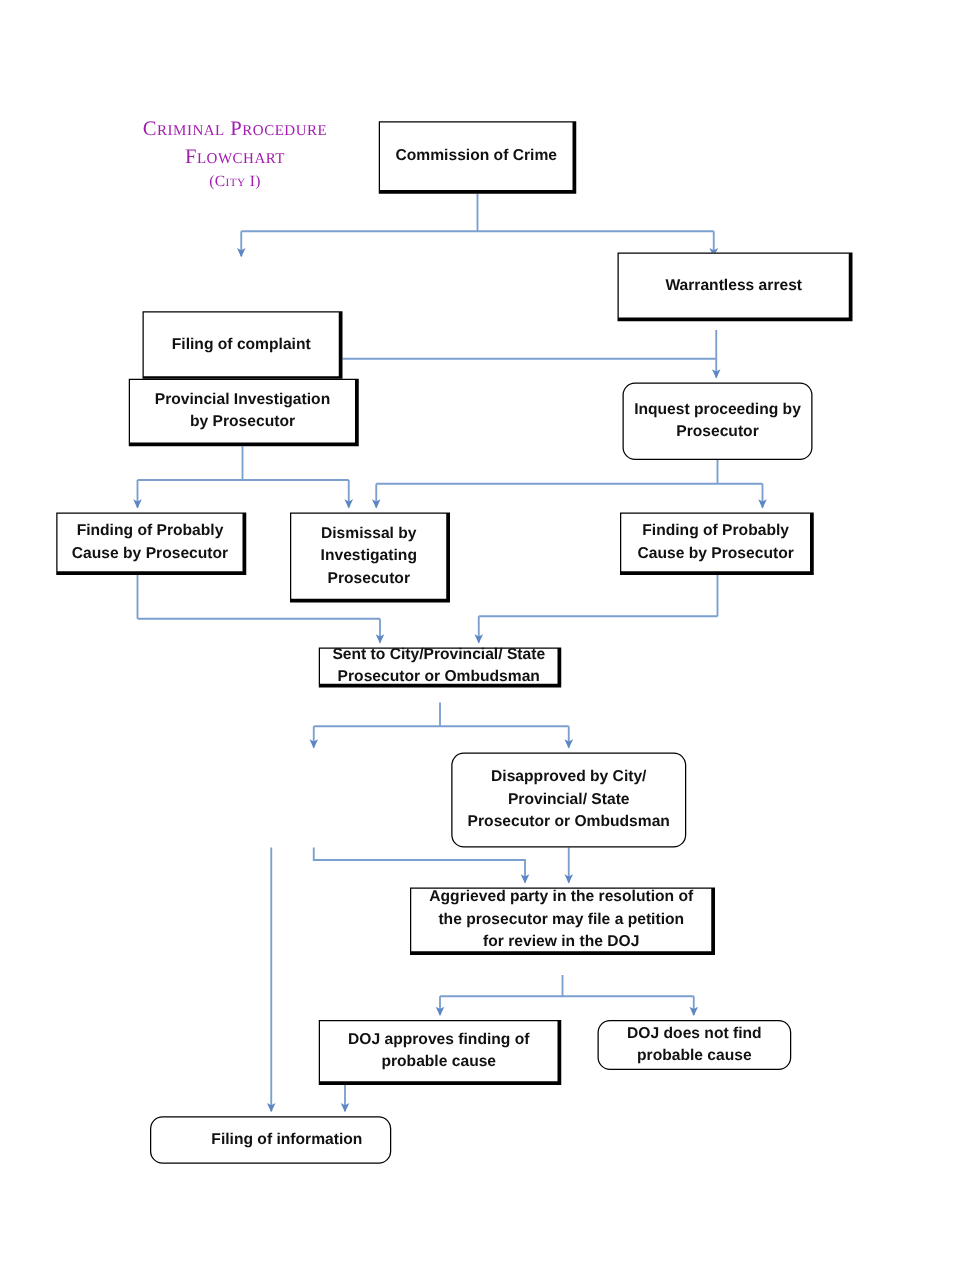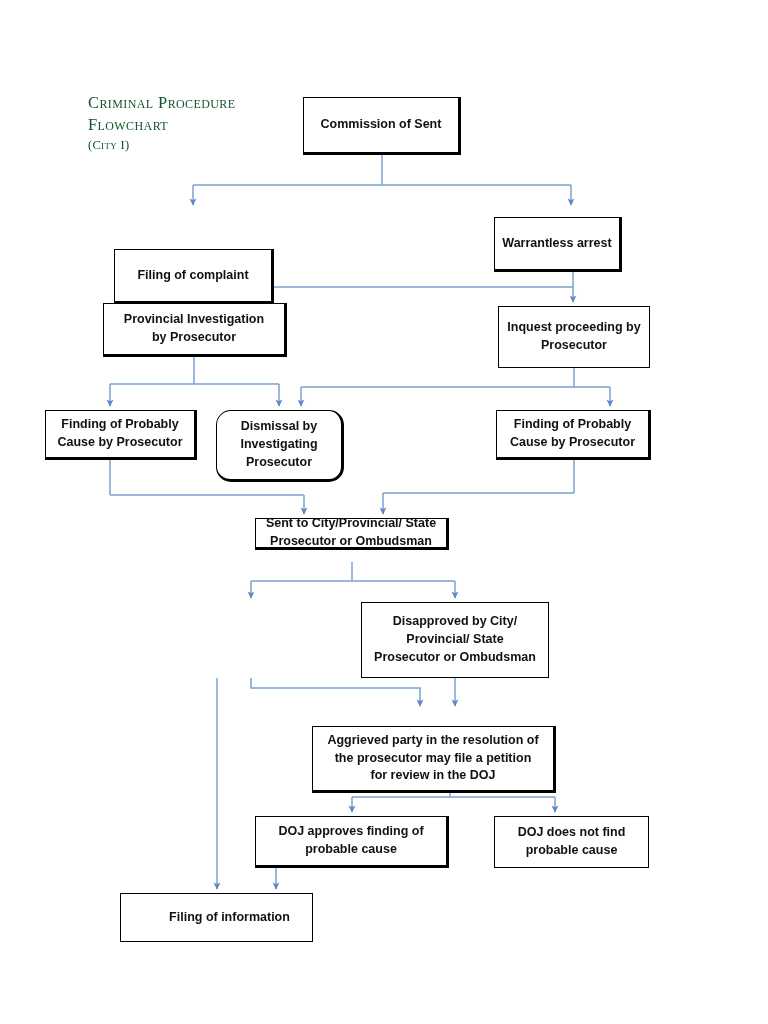--- a/index.html
+++ b/index.html
@@ -44,33 +44,35 @@
     border: 1.6px solid #000000;
     z-index: 3;
   }
   
   .node.shadowed {
     border-right-width: 3px;
     border-bottom-width: 3.4px;
   }
   .node.thin {
     border-width: 1.2px;
+    border-radius: 10px;
   }
   .node .label {
     display: block;
     white-space: pre-line;
   }
   #title-block {
     position: absolute;
     left: 88px;
     top: 92px;
     width: 200px;
     z-index: 4;
-    color: #14532d;
+    color: #a21caf;
     font-family: "Liberation Serif", serif;
+    text-align: center;
   }
   #title-block .t-main {
     display: block;
     font-size: 16.5px;
     line-height: 1.36;
     font-variant: small-caps;
     letter-spacing: 0.4px;
     white-space: pre-line;
   }
   #title-block .t-part {
@@ -144,47 +146,47 @@
     </g>
   </svg>
 
   <div id="title-block">
     <span class="t-main">Criminal Procedure
 Flowchart</span>
     <span class="t-part">(City I)</span>
   </div>
 
   <div class="node shadowed" style="left:303px; top:97px; width:158px; height:58px;">
-    <span class="label">Commission of Sent</span>
+    <span class="label">Commission of Crime</span>
   </div>
 
   <div class="node shadowed" style="left:114px; top:209px; width:160px; height:55px;margin-top:40px;">
     <span class="label">Filing of complaint</span>
   </div>
 
-  <div class="node shadowed" style="left:494px; top:217px; width:128px; height:55px;">
+  <div class="node shadowed" style="left:494px; top:202px; width:188px; height:55px;">
     <span class="label">Warrantless arrest</span>
   </div>
 
   <div class="node shadowed" style="left:103px; top:303px; width:184px; height:54px;">
     <span class="label">Provincial Investigation
 by Prosecutor</span>
   </div>
 
   <div class="node thin" style="left:498px; top:306px; width:152px; height:62px;">
     <span class="label">Inquest proceeding by
 Prosecutor</span>
   </div>
 
   <div class="node shadowed" style="left:45px; top:410px; width:152px; height:50px;">
     <span class="label">Finding of Probably
 Cause by Prosecutor</span>
   </div>
 
-  <div class="node shadowed" style="left:216px; top:410px; width:128px; height:72px;border-radius:15px;">
+  <div class="node shadowed" style="left:232px; top:410px; width:128px; height:72px;">
     <span class="label">Dismissal by
 Investigating
 Prosecutor</span>
   </div>
 
   <div class="node shadowed" style="left:496px; top:410px; width:155px; height:50px;">
     <span class="label">Finding of Probably
 Cause by Prosecutor</span>
   </div>
 
@@ -193,33 +195,33 @@
 Prosecutor or Ombudsman</span>
   </div>
 
 
   <div class="node thin" style="left:361px; top:602px; width:188px; height:76px;">
     <span class="label">Disapproved by City/
 Provincial/ State
 Prosecutor or Ombudsman</span>
   </div>
 
-  <div class="node shadowed" style="left:312px; top:710px; width:244px; height:67px;margin-top:16px;">
+  <div class="node shadowed" style="left:328px; top:710px; width:244px; height:54px;">
     <span class="label">Aggrieved party in the resolution of
 the prosecutor may file a petition
 for review in the DOJ</span>
   </div>
 
   <div class="node shadowed" style="left:255px; top:816px; width:194px; height:52px;">
     <span class="label">DOJ approves finding of
 probable cause</span>
   </div>
 
-  <div class="node thin" style="left:494px; top:816px; width:155px; height:52px;">
+  <div class="node thin" style="left:478px; top:816px; width:155px; height:40px;">
     <span class="label">DOJ does not find
 probable cause</span>
   </div>
 
-  <div class="node thin" style="left:120px; top:893px; width:193px; height:49px;padding-left:32px;">
+  <div class="node thin" style="left:120px; top:893px; width:193px; height:38px;padding-left:32px;">
     <span class="label">Filing of information</span>
   </div>
 
 </div>
 
 </body></html>

